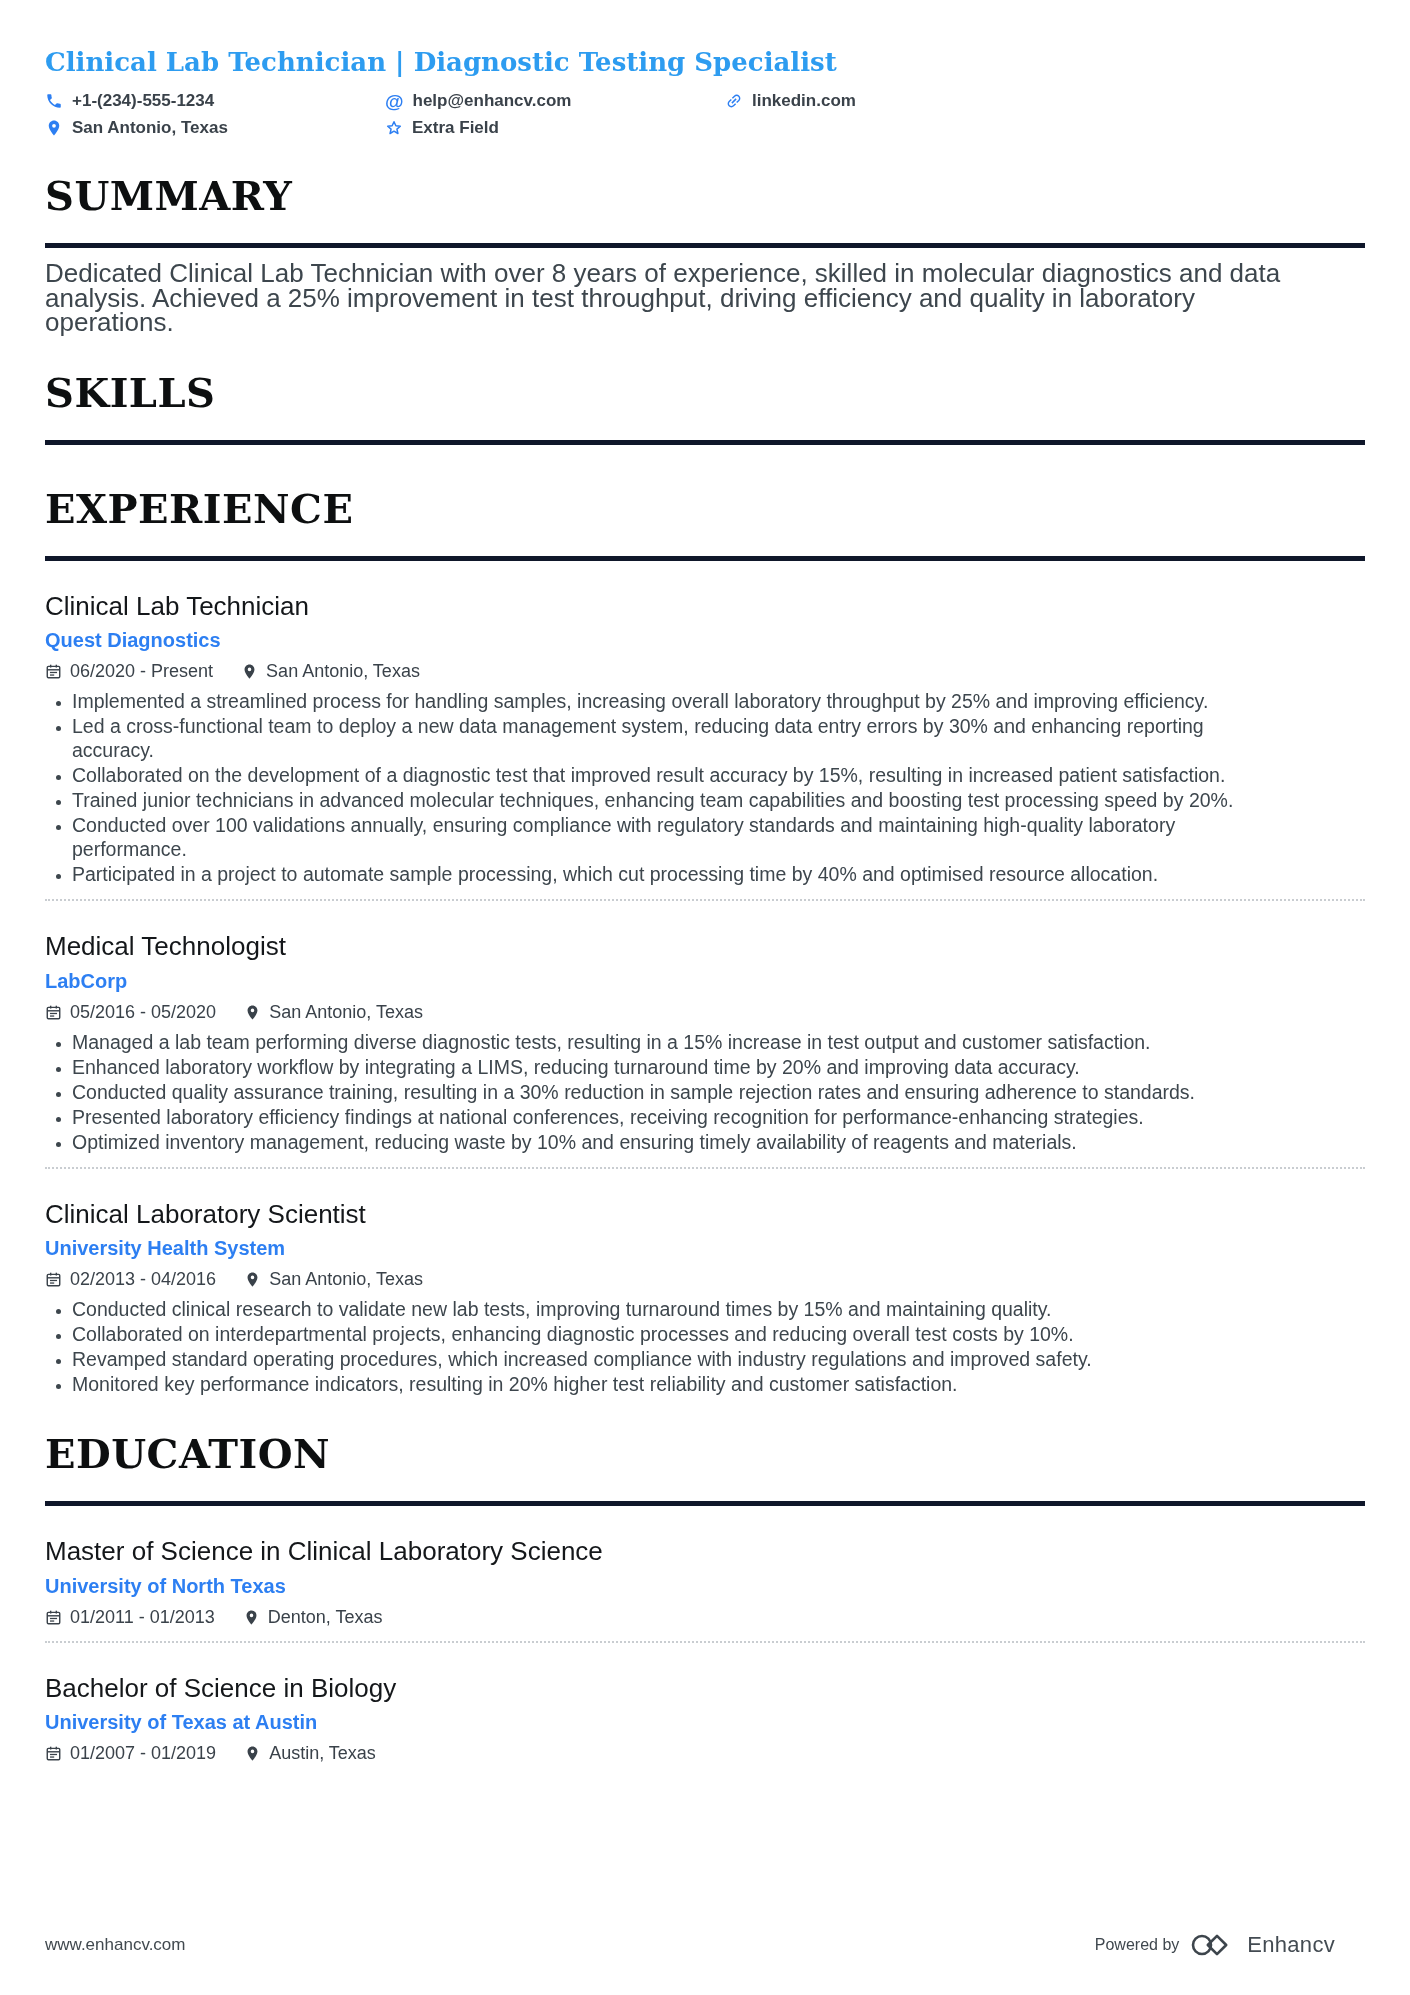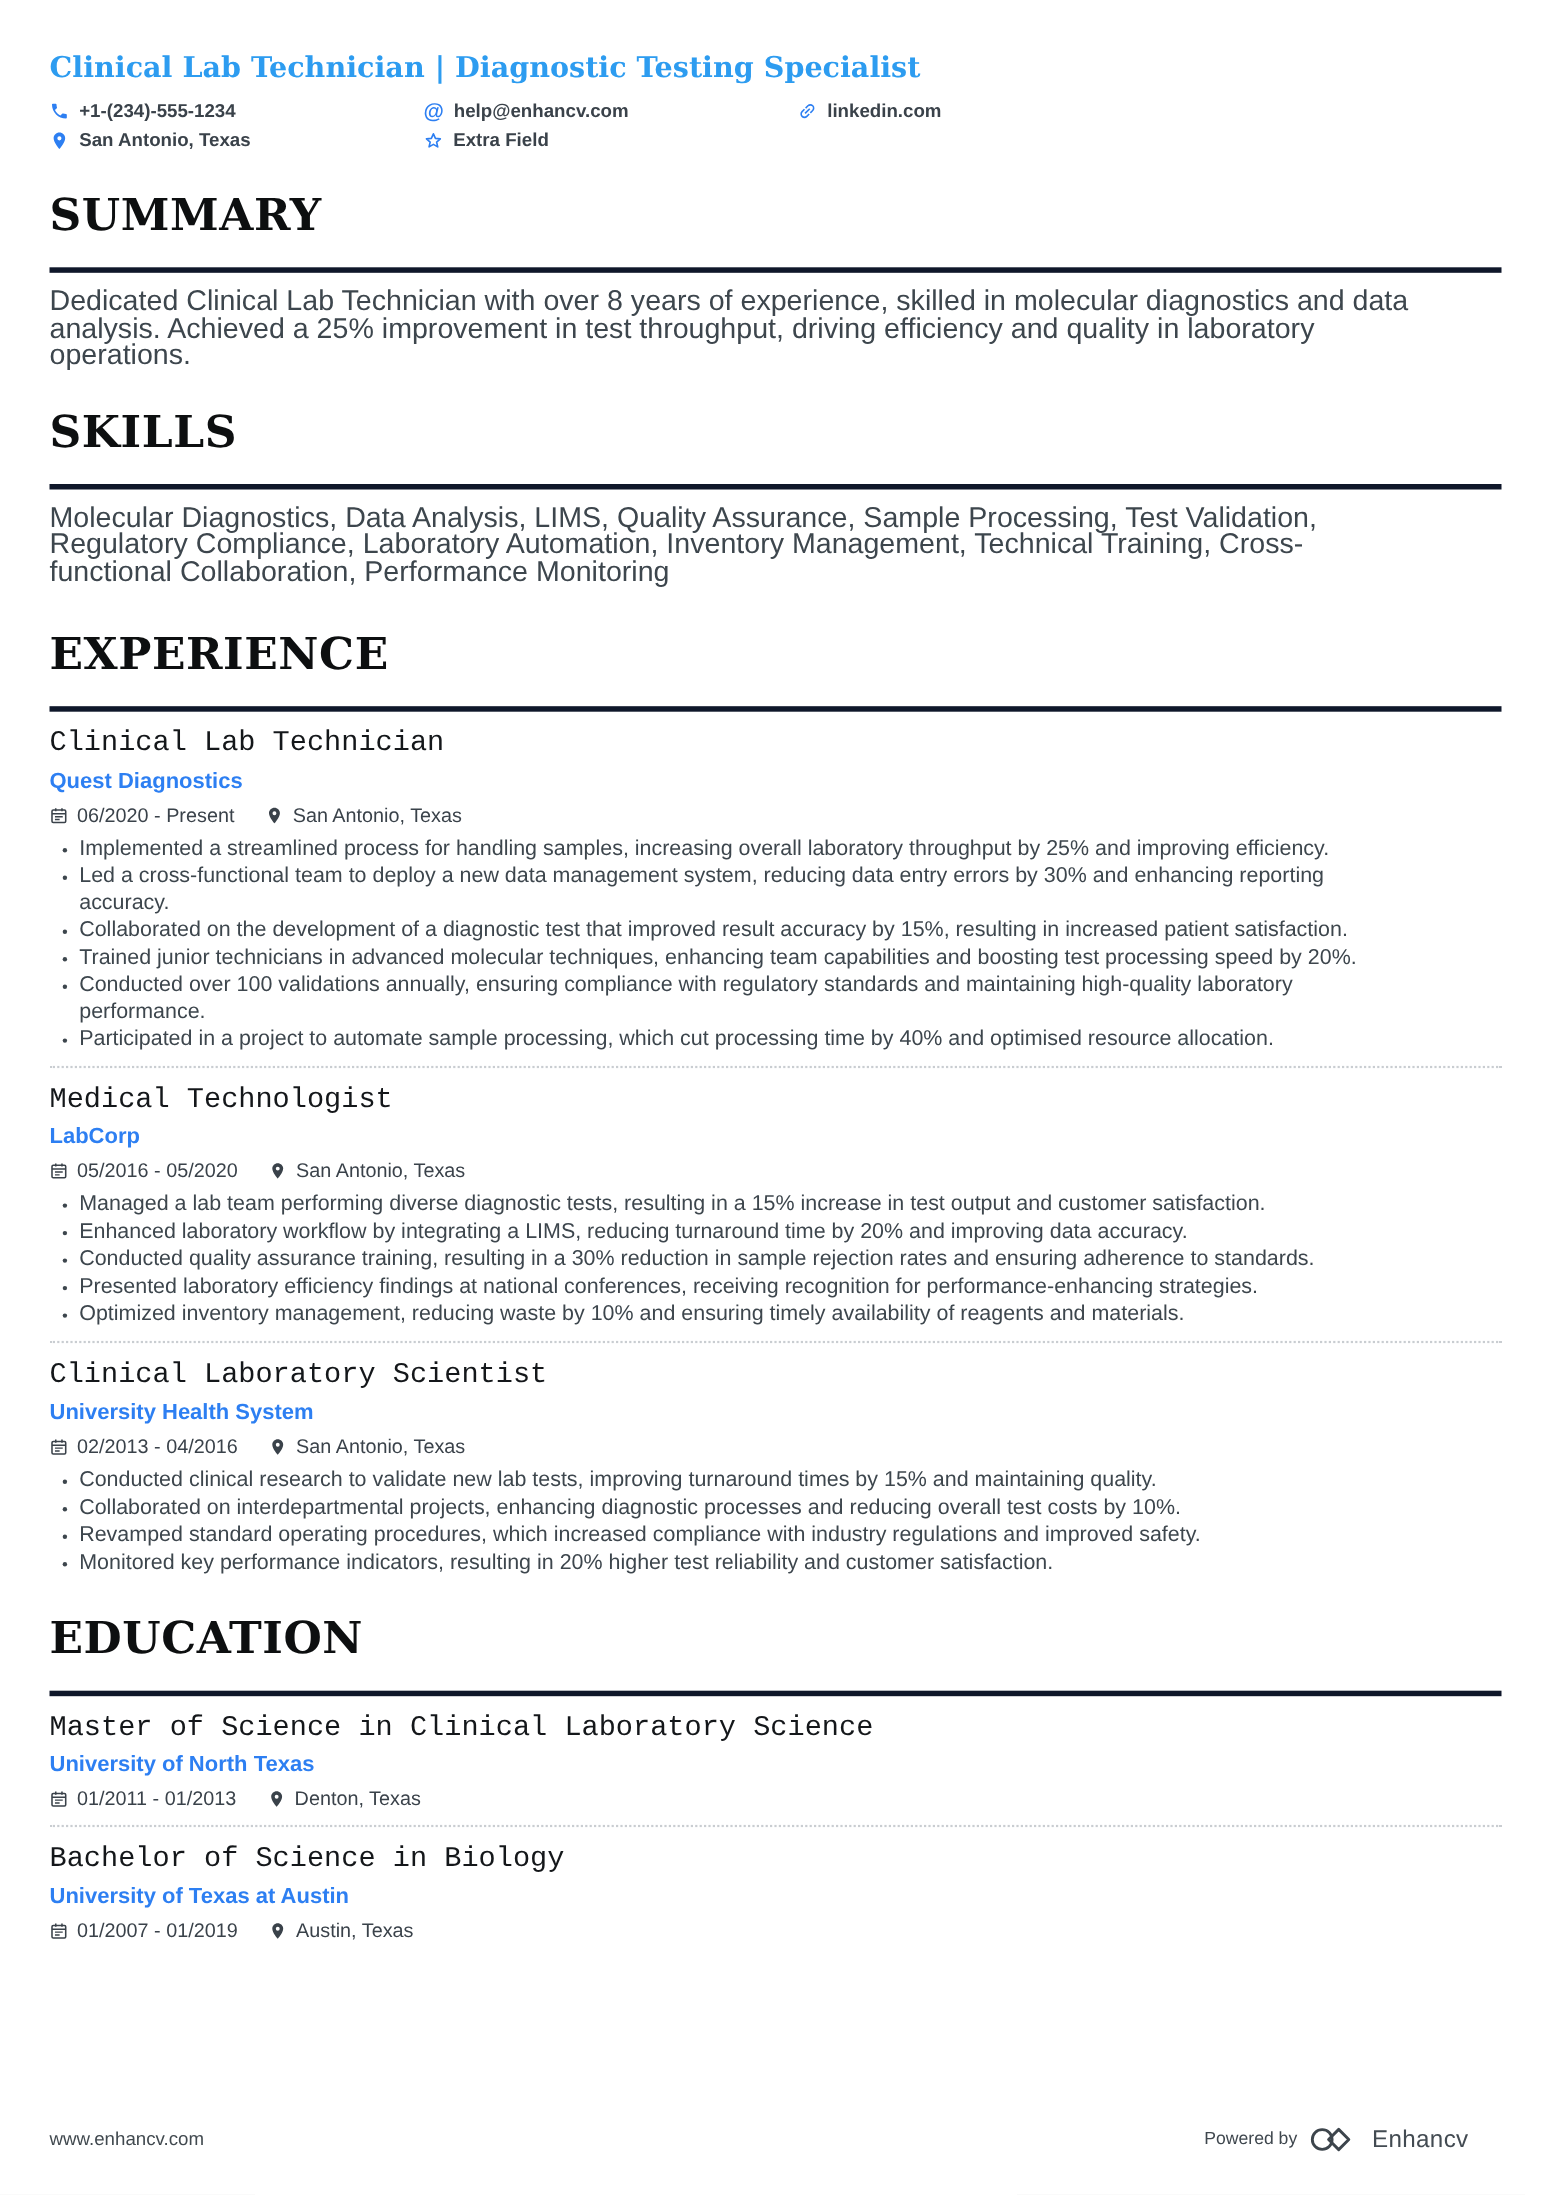--- a/index.html
+++ b/index.html
@@ -35,22 +35,22 @@
   .section.experience { margin-top:40px; }
   .section-h {
     font-family:"DejaVu Serif", serif; font-weight:700;
     font-size:40px; letter-spacing:0.5px; color:#0d0f10;
     padding-bottom:24px; border-bottom:5px solid #0f172a;
   }
   .para { font-size:26px; line-height:24.5px; margin-top:13px; max-width:1240px; color:#3d464d; }
 
   
   .entry-title {
-    font-family:Liberation Mono, monospace; font-weight:500;
-    font-size:26px; line-height:1.25; color:#14171a; margin-top:12px;
+    font-family:Liberation Sans, sans-serif; font-weight:500;
+    font-size:26px; line-height:1.25; color:#14171a; margin-top:29px;
   }
   .org { font-size:20px; font-weight:700; color:#2d7ff2; margin-top:7px; }
   .meta { display:flex; align-items:center; gap:28px; margin-top:9px;
           font-size:18px; color:#3a424a; }
   .meta-item { display:flex; align-items:center; gap:8px;text-align:right; }
   .meta-item svg { width:17px; height:17px; color:#3a424a; }
   ul.bullets { margin-top:7px; padding-left:27px; max-width:1240px; }
   ul.bullets li { font-size:19.5px; line-height:24px; margin:1px 0; color:#3d464d; }
   ul.bullets li::marker { color:#3d464d; font-size:15px; }
   .dotted { border:0; border-top:2px dotted #c9cdd1; margin:13px 0 1px 0; }
@@ -145,21 +145,20 @@
     </div>
   </div>
 
   <div class="section">
     <div class="section-h">SUMMARY</div>
     <p class="para">Dedicated Clinical Lab Technician with over 8 years of experience, skilled in molecular diagnostics and data analysis. Achieved a 25% improvement in test throughput, driving efficiency and quality in laboratory operations.</p>
   </div>
 
   <div class="section">
     <div class="section-h">SKILLS</div>
-    <p class="para">Molecular Diagnostics, Data Analysis, LIMS, Quality Assurance, Sample Processing, Test Validation, Regulatory Compliance, Laboratory Automation, Inventory Management, Technical Training, Cross-functional Collaboration, Performance Monitoring</p>
   </div>
 
   <div class="section experience">
     <div class="section-h">EXPERIENCE</div>
 
     <div>
       <div class="entry-title">Clinical Lab Technician</div>
       <div class="org">Quest Diagnostics</div>
       <div class="meta">
         <span class="meta-item">

